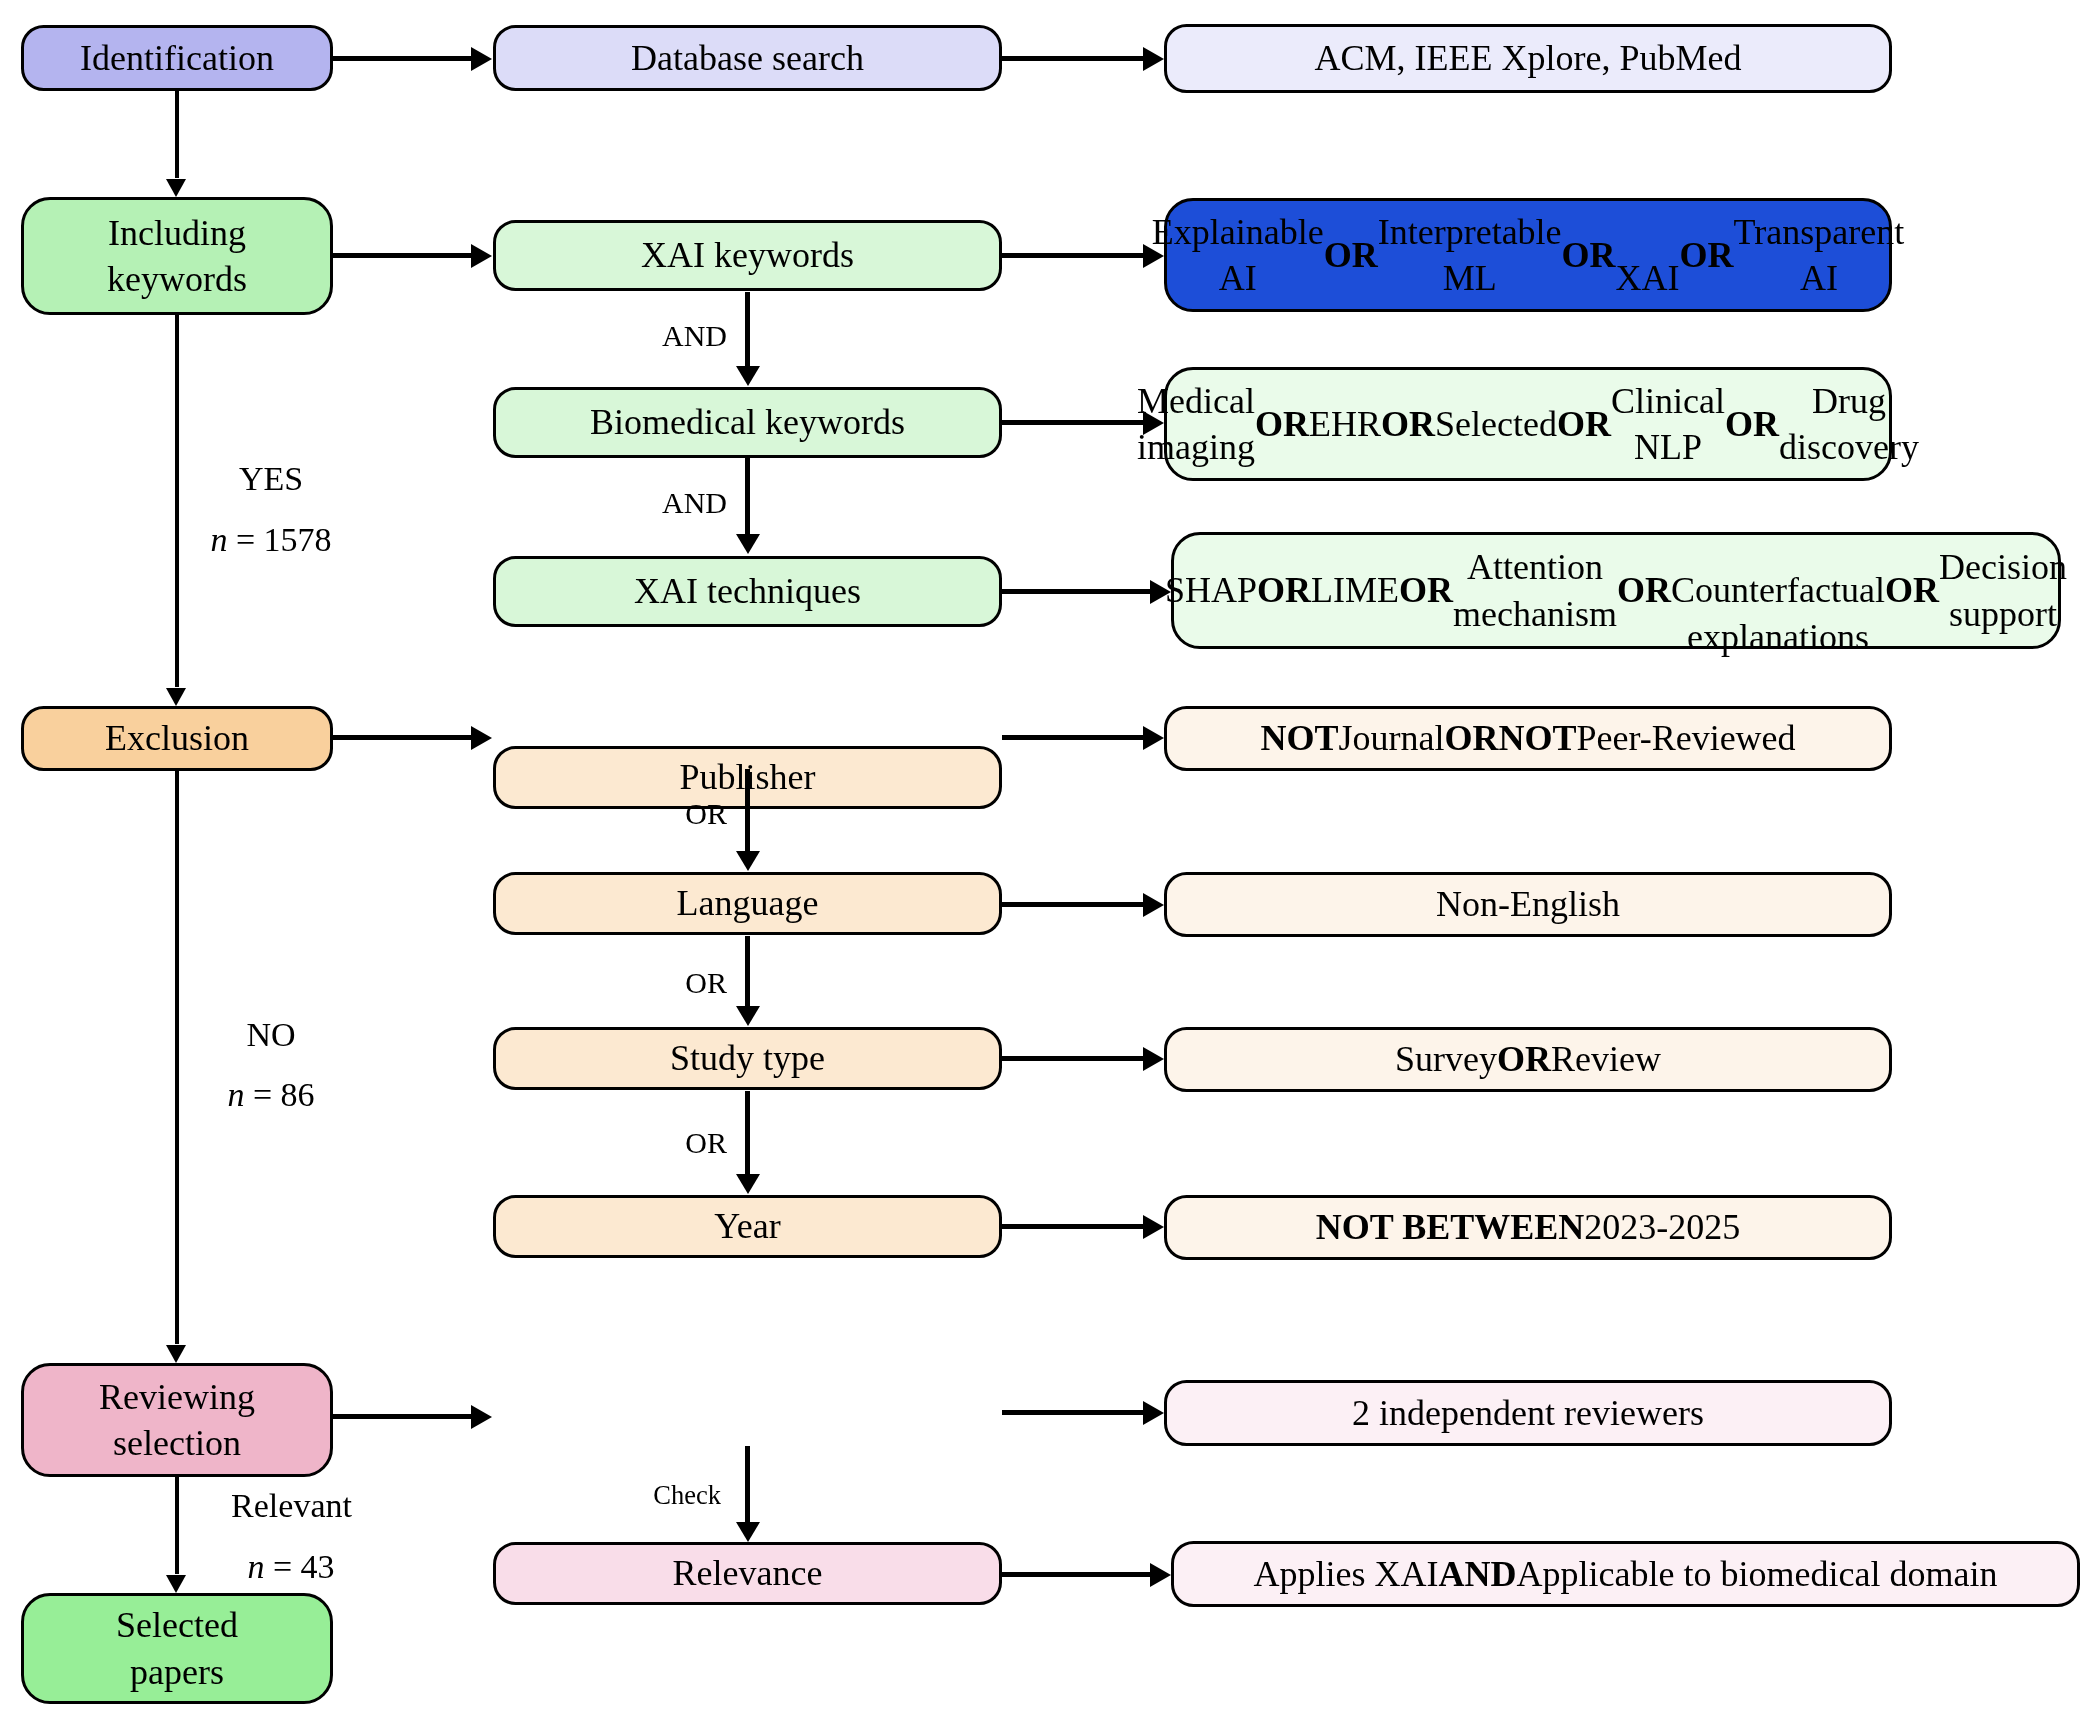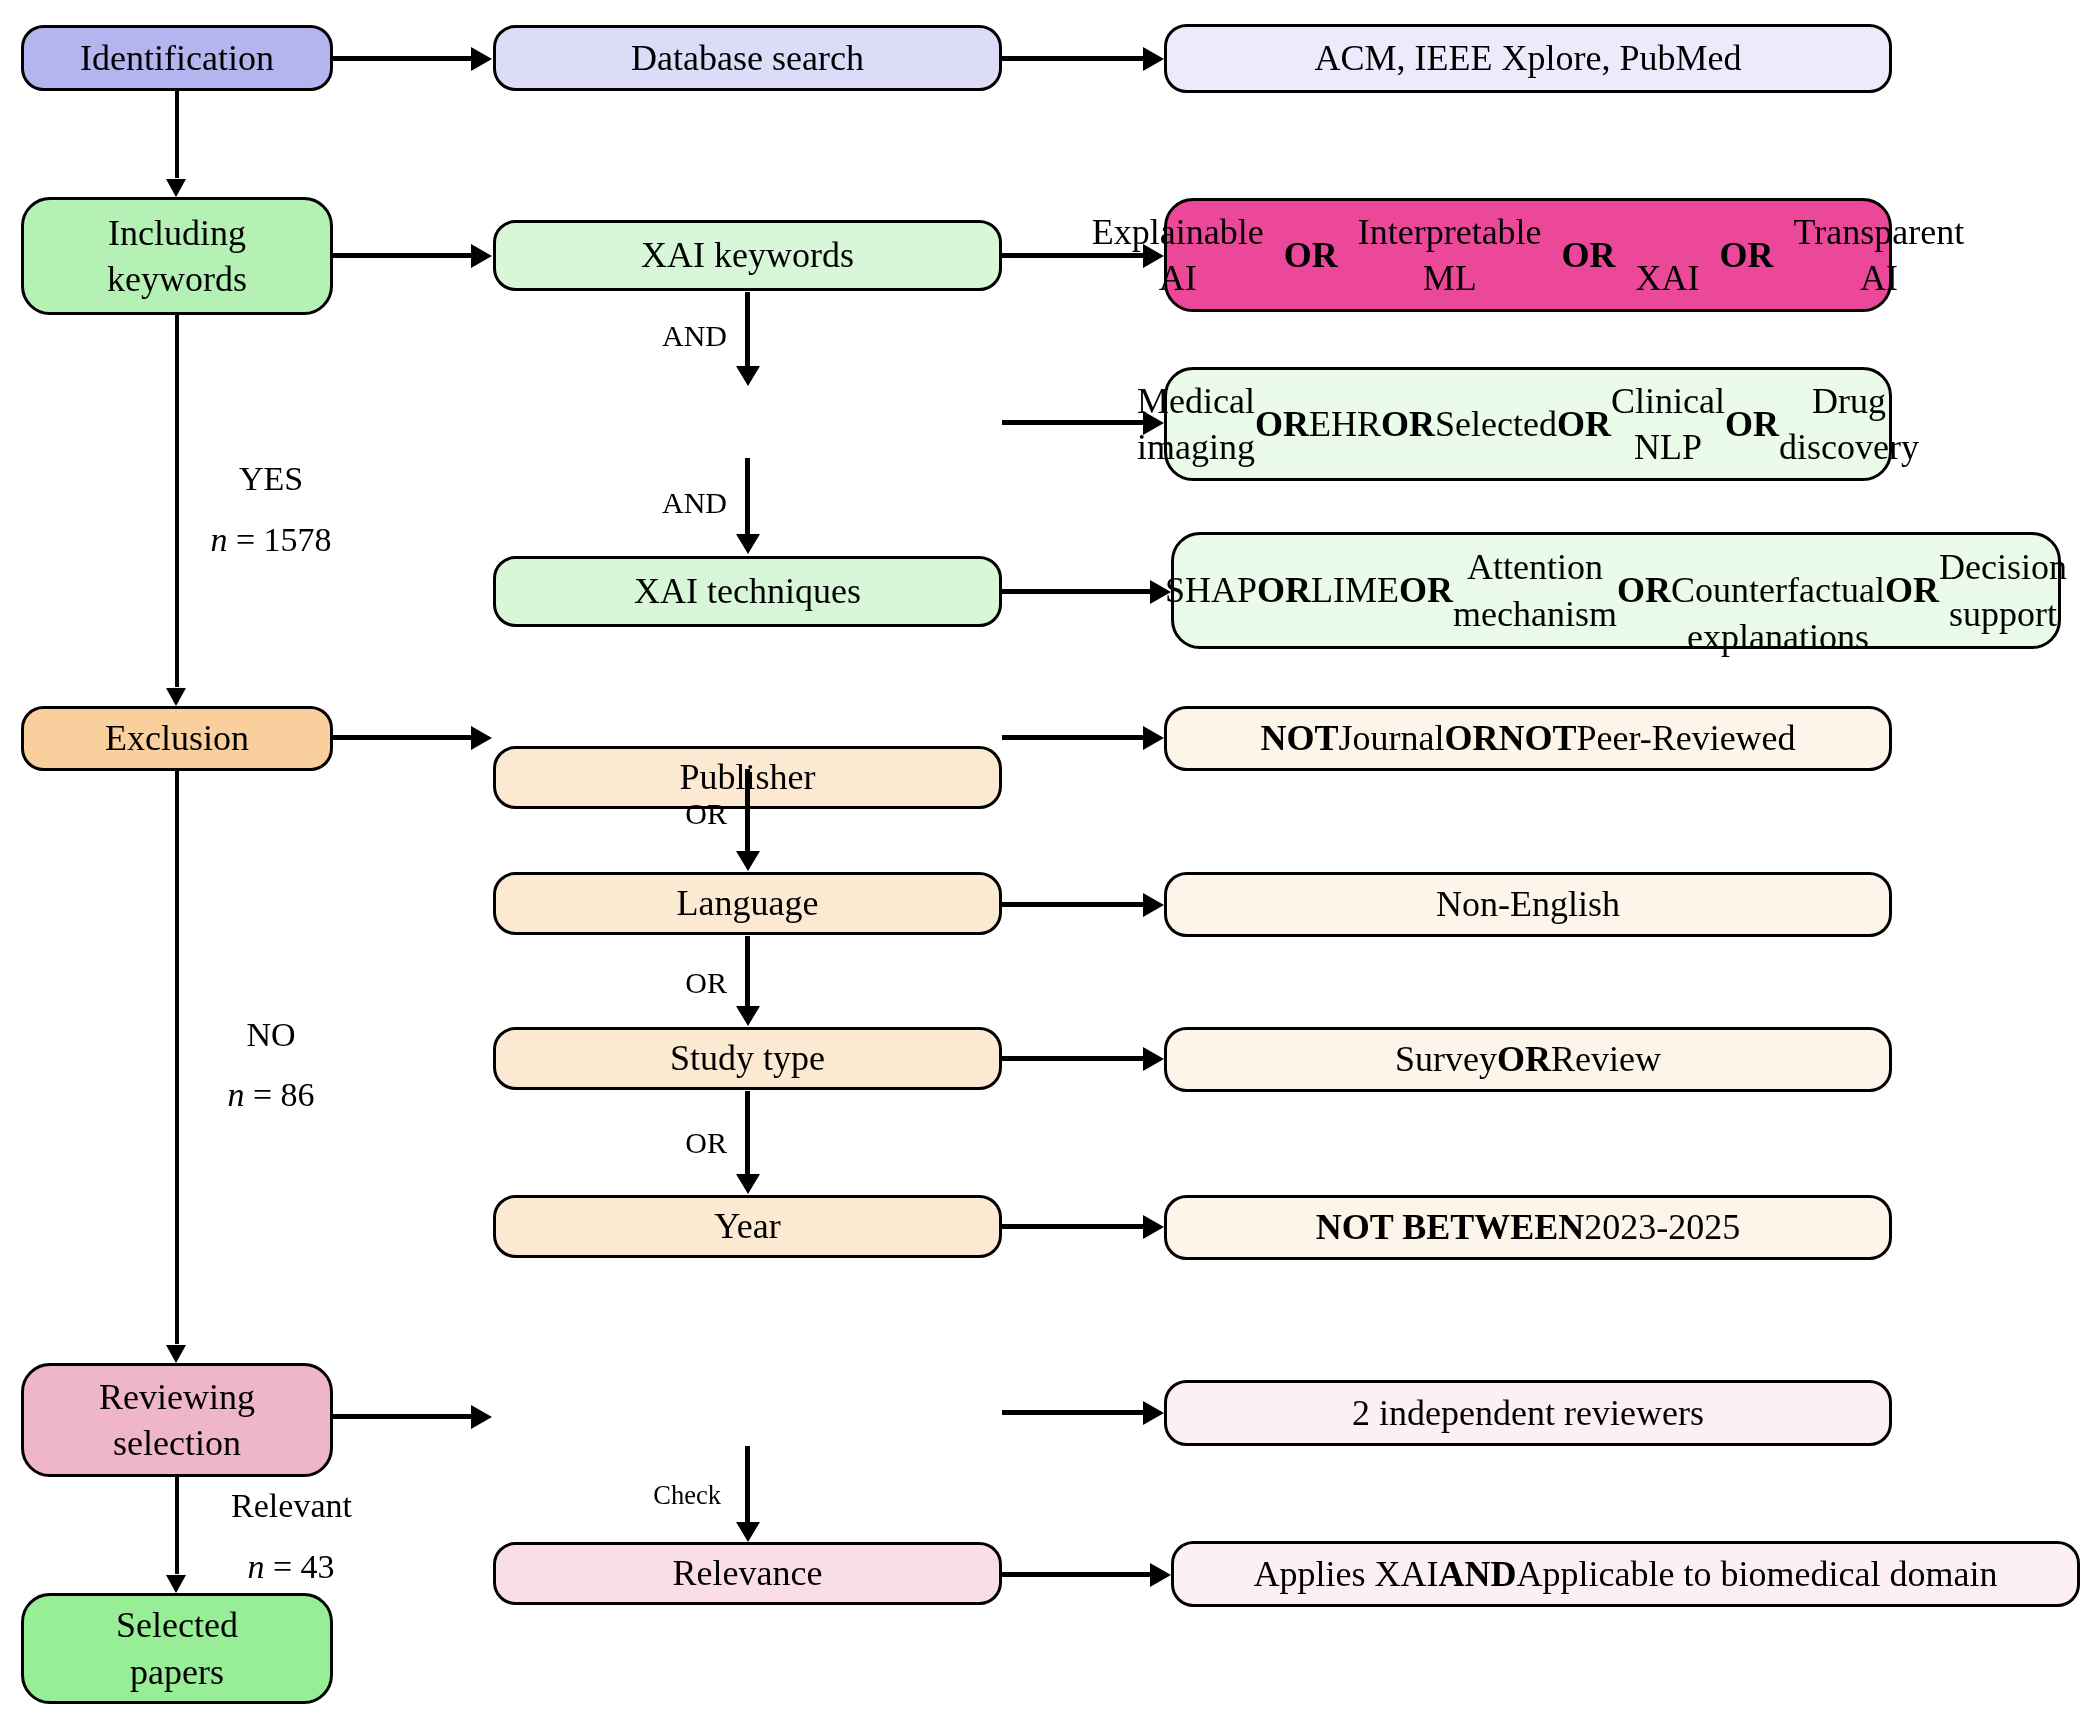--- a/index.html
+++ b/index.html
@@ -50,37 +50,38 @@
   <div class="box tall" style="left: 21px; top: 1363px; width: 312px; height: 114px; background-color: rgb(239, 181, 201);">Reviewing
 selection</div>
 
   <div class="box tall" style="left: 21px; top: 1593px; width: 312px; height: 111px; background-color: rgb(151, 238, 151);">Selected
 papers</div>
 
   <div class="box" style="left: 493px; top: 25px; width: 509px; height: 66px; background-color: rgb(220, 220, 248);">Database search</div>
 
   <div class="box" style="left: 493px; top: 220px; width: 509px; height: 71px; background-color: rgb(216, 247, 216);">XAI keywords</div>
 
+  <div class="box" style="left: 493px; top: 387px; width: 509px; height: 71px; background-color: rgb(216, 247, 216);">Biomedical keywords</div>
 
   <div class="box" style="left: 493px; top: 556px; width: 509px; height: 71px; background-color: rgb(216, 247, 216);">XAI techniques</div>
 
   <div class="box" style="left: 493px; top: 746px; width: 509px; height: 63px; background-color: rgb(252, 233, 209);">Publisher</div>
 
   <div class="box" style="left: 493px; top: 872px; width: 509px; height: 63px; background-color: rgb(252, 233, 209);">Language</div>
 
   <div class="box" style="left: 493px; top: 1195px; width: 509px; height: 63px; background-color: rgb(252, 233, 209);">Year</div>
 
   <div class="box" style="left: 493px; top: 1027px; width: 509px; height: 63px; background-color: rgb(252, 233, 209);">Study type</div>
 
 
   <div class="box" style="left: 493px; top: 1542px; width: 509px; height: 63px; background-color: rgb(249, 221, 233);">Relevance</div>
 
   <div class="box" style="left: 1164px; top: 24px; width: 728px; height: 69px; background-color: rgb(235, 235, 251);">ACM, IEEE Xplore, PubMed</div>
 
-  <div class="box tall" style="left: 1164px; top: 198px; width: 728px; height: 114px; background-color: #ec4899; gap: 20px;"><span>Explainable AI </span><span style="font-weight: bold;">OR</span><span> Interpretable ML </span><span style="font-weight: bold;">OR</span><span>
+  <div class="box tall" style="left: 1164px; top: 198px; width: 728px; height: 114px; background-color: #1d4ed8;"><span>Explainable AI </span><span style="font-weight: bold;">OR</span><span> Interpretable ML </span><span style="font-weight: bold;">OR</span><span>
 XAI </span><span style="font-weight: bold;">OR</span><span> Transparent AI</span></div>
 
   <div class="box tall" style="left: 1164px; top: 367px; width: 728px; height: 114px; background-color: rgb(234, 251, 234);"><span>Medical imaging </span><span style="font-weight: bold;">OR</span><span> EHR </span><span style="font-weight: bold;">OR</span><span> Selected
 </span><span style="font-weight: bold;">OR</span><span> Clinical NLP </span><span style="font-weight: bold;">OR</span><span> Drug discovery</span></div>
 
   <div class="box tall" style="left: 1171px; top: 532px; width: 890px; height: 117px; background-color: rgb(234, 251, 234);"><span>SHAP </span><span style="font-weight: bold;">OR</span><span> LIME </span><span style="font-weight: bold;">OR</span><span> Attention mechanism </span><span style="font-weight: bold;">OR</span><span>
 Counterfactual explanations </span><span style="font-weight: bold;">OR</span><span> Decision support</span></div>
 
   <div class="box" style="left: 1164px; top: 706px; width: 728px; height: 65px; background-color: rgb(253, 244, 234);"><span style="font-weight: bold;">NOT</span><span> Journal </span><span style="font-weight: bold;">OR</span><span> </span><span style="font-weight: bold;">NOT</span><span> Peer-Reviewed</span></div>
 

